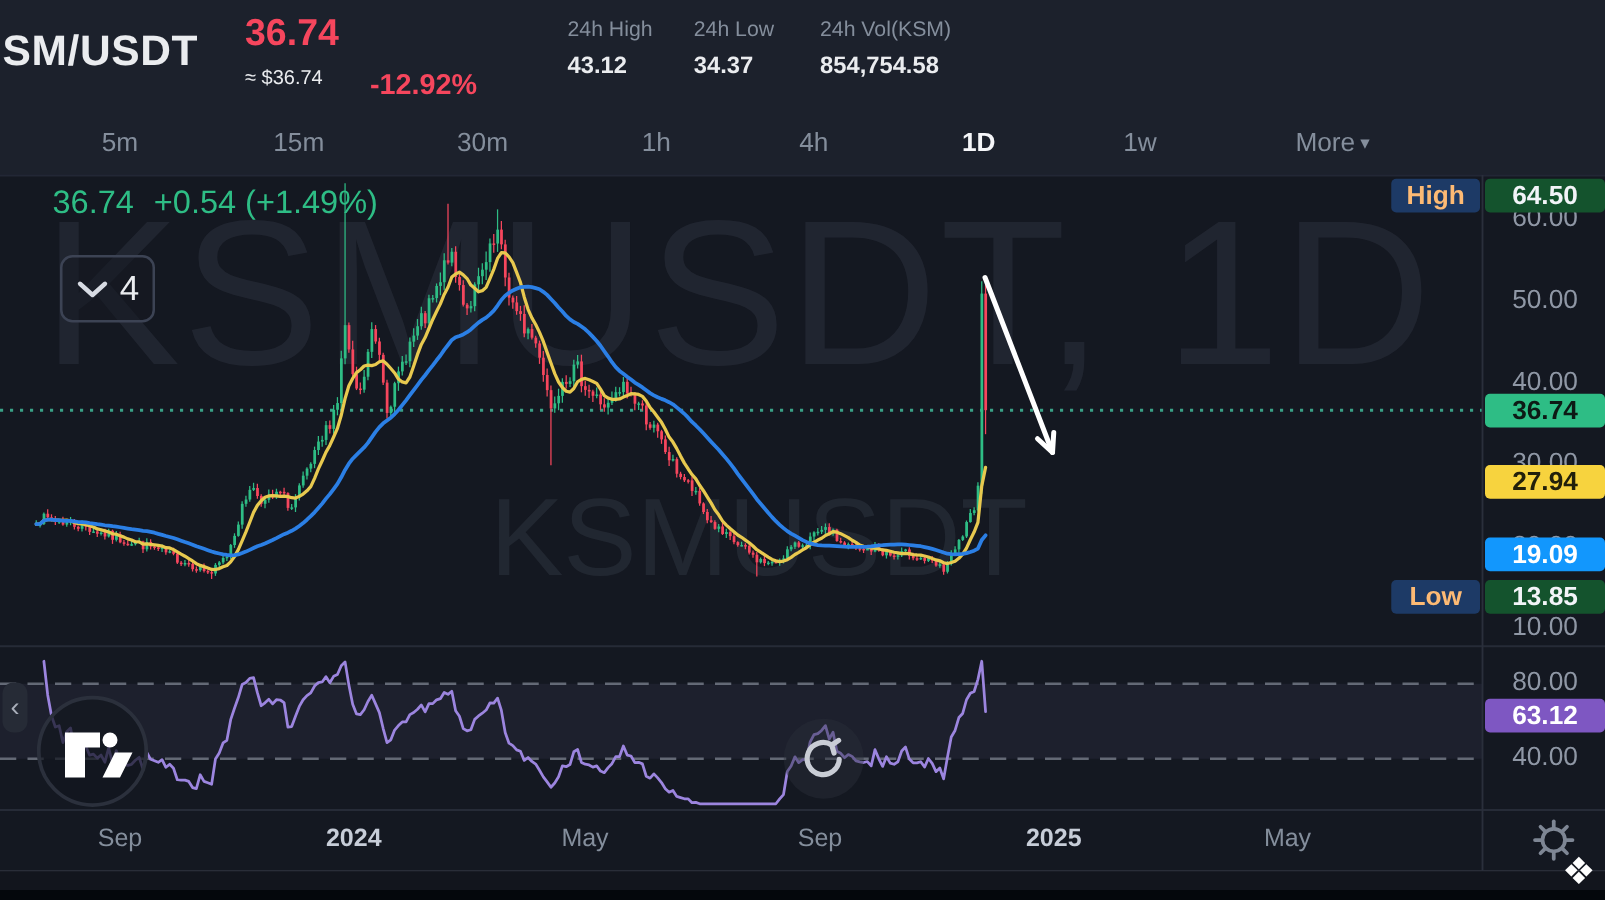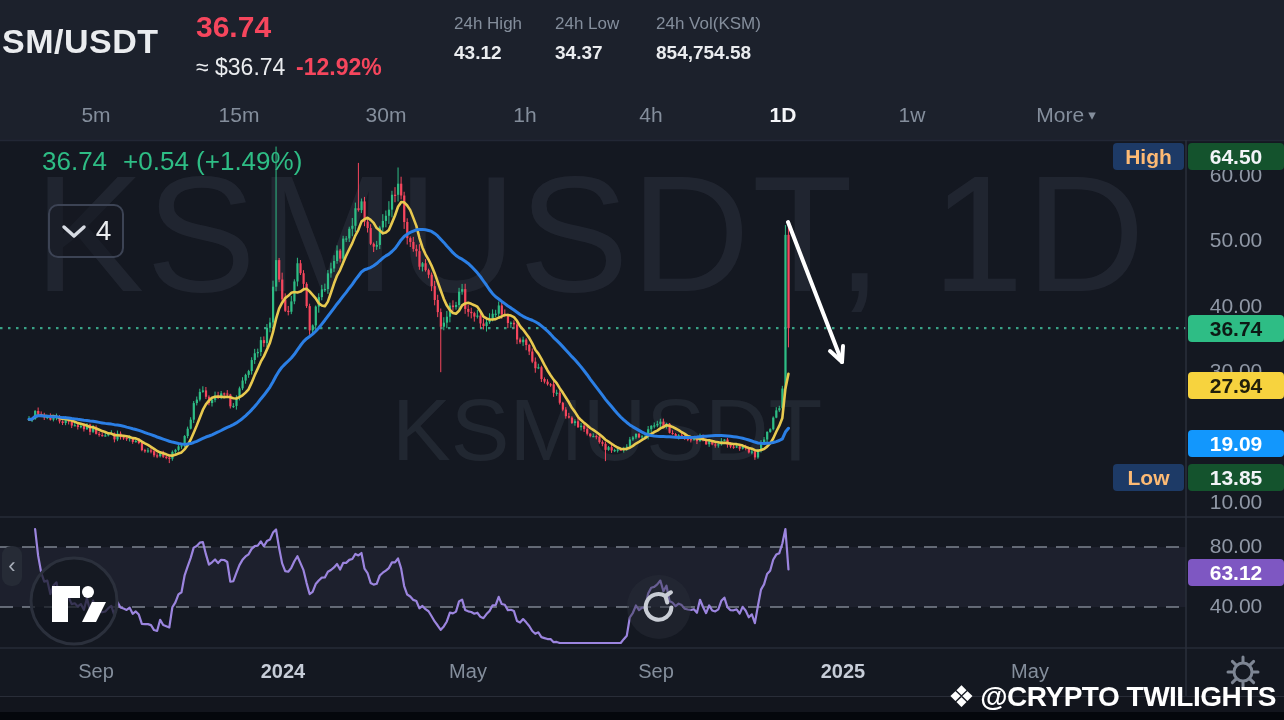--- a/index.html
+++ b/index.html
@@ -3,21 +3,21 @@
 <meta charset="utf-8">
 <style>
   html,body{margin:0;padding:0;background:#000;}
   #app{position:relative;width:1284px;height:720px;overflow:hidden;
        font-family:"Liberation Sans",sans-serif;background:#141821;
        -webkit-font-smoothing:antialiased;}
   
   .header{position:absolute;left:0;top:0;width:1284px;height:140px;background:#1c212c;z-index:2;}
   .pair-name{position:absolute;left:2px;top:22px;font-size:34px;font-weight:700;color:#EAECEF;letter-spacing:.5px;}
   .last-price{position:absolute;left:196px;top:10px;font-size:30px;font-weight:700;color:#F6465D;}
-  .fiat-price{position:absolute;left:196px;top:54px;font-size:23px;color:#EAECEF;}
+  .fiat-price{position:absolute;left:196px;top:54px;font-size:16px;color:#EAECEF;}
   .chg-pct{position:absolute;left:296px;top:54px;font-size:23px;font-weight:600;color:#F6465D;}
   .stat{position:absolute;top:14px;margin-left:36px;}
   .stat .lbl{font-size:17px;color:#848E9C;white-space:nowrap;}
   .stat .val{font-size:19px;color:#EAECEF;font-weight:700;margin-top:8px;white-space:nowrap;}
   
   .tabs{position:absolute;left:0;top:90px;width:1068px;height:50px;z-index:2;}
   .tab{position:absolute;top:50%;transform:translate(-50%,-50%);font-size:21px;color:#848E9C;cursor:pointer;white-space:nowrap;}
   .tab.active{color:#F5F6F9;font-weight:700;}
   .caret{font-size:15px;vertical-align:2px;margin-left:4px;}
   
@@ -680,16 +680,15 @@
         <line x1="27" y1="17" x2="32" y2="17"></line>
       <line x1="6.4" y1="6.4" x2="9.9" y2="9.9"></line>
         <line x1="24.1" y1="24.1" x2="27.6" y2="27.6"></line>
       <line x1="6.4" y1="27.6" x2="9.9" y2="24.1"></line>
         <line x1="24.1" y1="9.9" x2="27.6" y2="6.4"></line>
     </g>
   </svg>
 
   <div class="footer-wm">
     <span class="dia">❖</span>
-    <span>@CRYPTO TWILIGHTS</span>
   </div>
 
 </div>
 
 </body></html>

